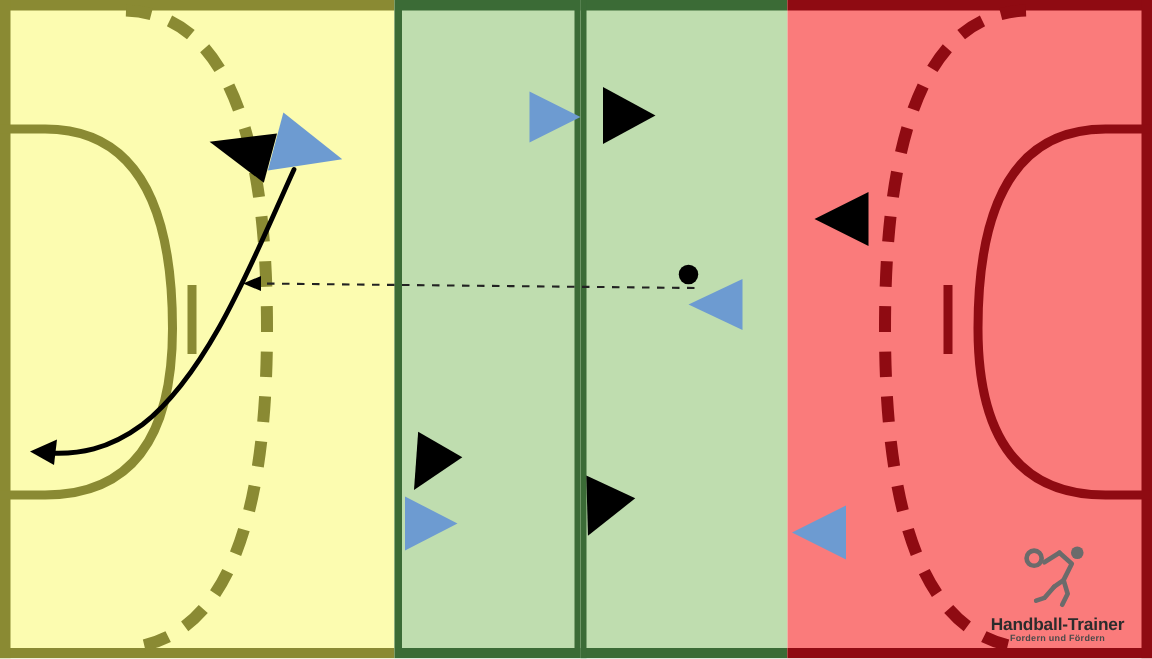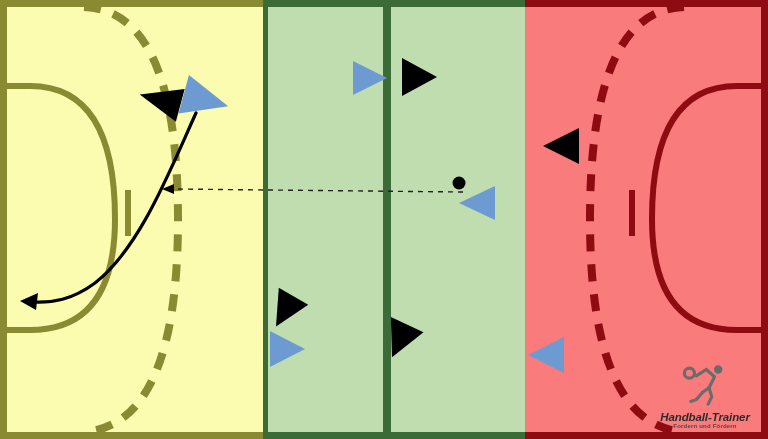--- a/index.html
+++ b/index.html
@@ -72,21 +72,20 @@
     text-align: center;
     pointer-events: none;
   }
   #logo-title {
     font-size: 11.5px;
     font-weight: bold;
     color: #2c2c2c;
     letter-spacing: -0.1px;
     line-height: 1.1;
     white-space: nowrap;
-    font-style: italic;
   }
   #logo-tagline {
     font-size: 6px;
     font-weight: bold;
     color: #4a4a4a;
     letter-spacing: 0.2px;
     line-height: 1.3;
     white-space: nowrap;
   }
   #logo-mark {

